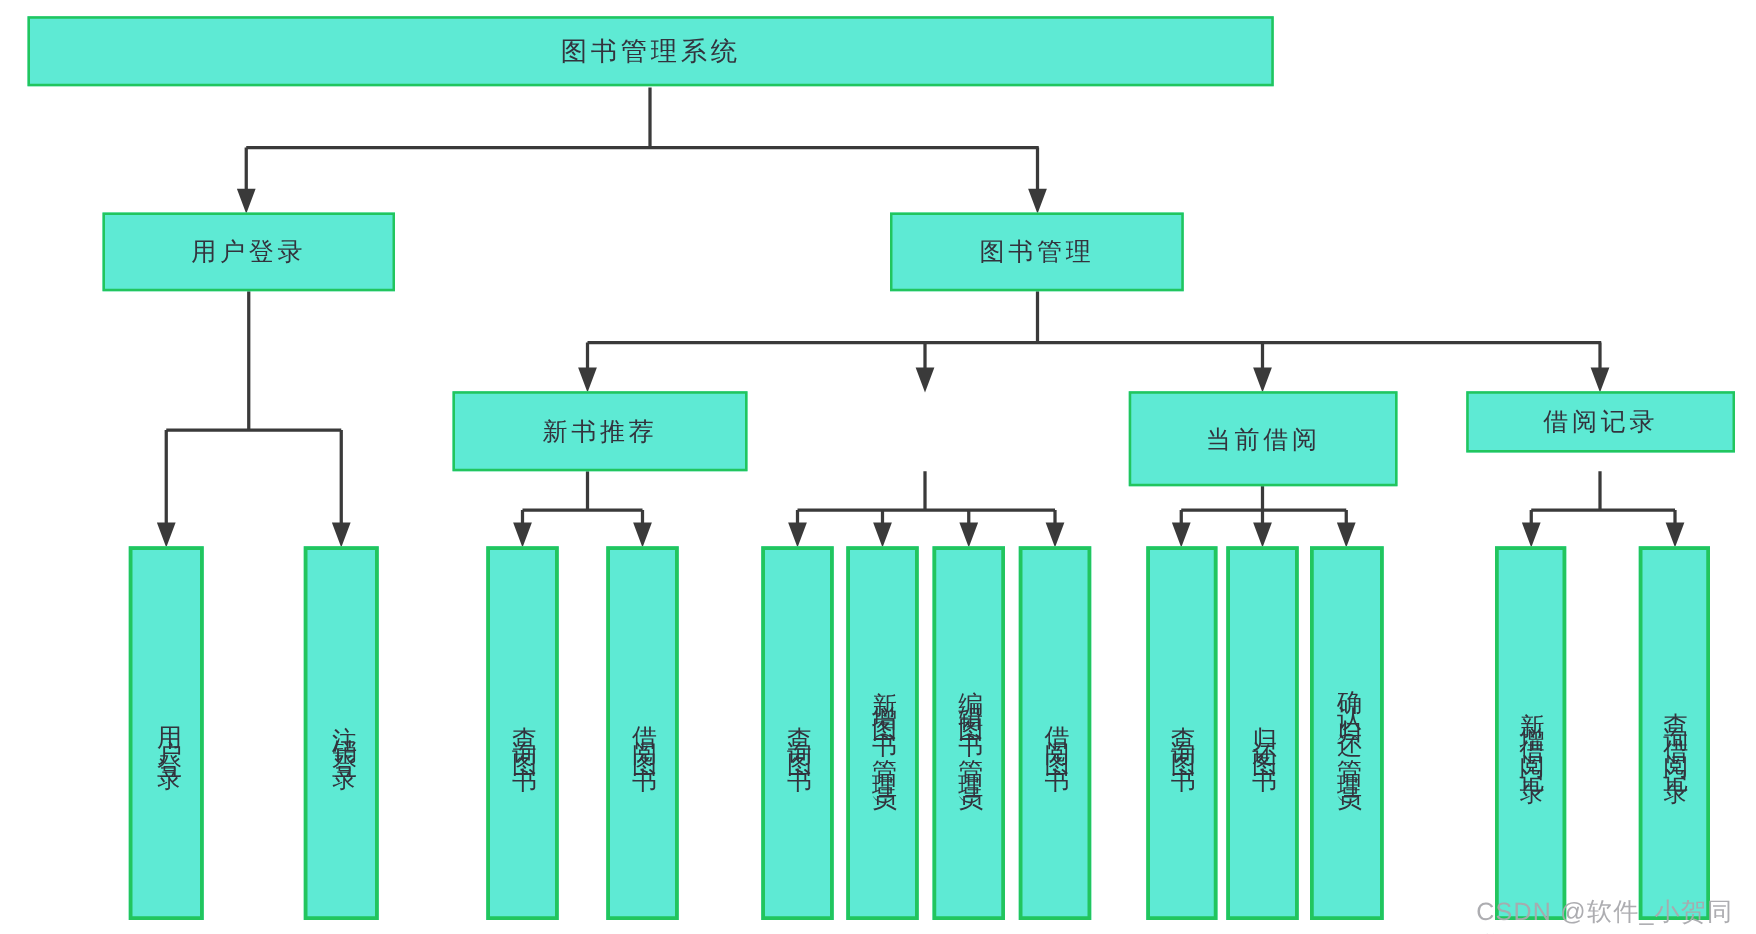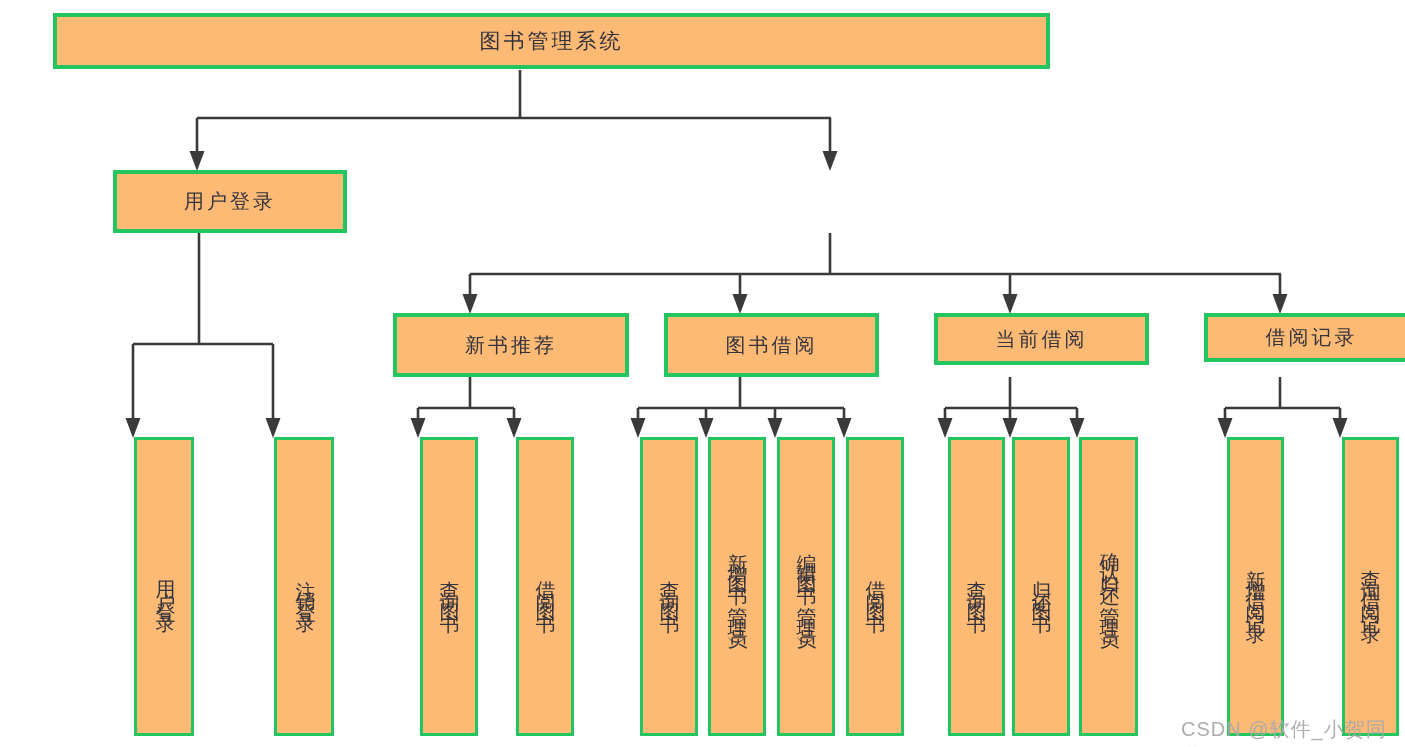--- a/index.html
+++ b/index.html
@@ -13,30 +13,29 @@
   }
   .connectors {
     position: absolute;
     left: 0; top: 0;
     width: 1405px; height: 747px;
     pointer-events: none;
   }
   .node {
     position: absolute;
     box-sizing: border-box;
-    background: #fdba74;
-    border: 4px solid #22c55e;
+    background: #5eead4;
+    border: 2px solid #22c55e;
     color: #33333d;
     display: flex;
     align-items: center;
     justify-content: center;
     font-size: 20px;
     letter-spacing: 3px;
     white-space: nowrap;
-    margin-left: 31px;
   }
   .node.root { font-size: 21px; }
   .node.leaf {
     border-width: 3px;
     display: block;
     writing-mode: vertical-rl;
     text-align: center;
     letter-spacing: 11px;
     line-height: 51px;
     white-space: normal;
@@ -109,24 +108,24 @@
       M937.5 418 L952.5 418 L945 438 Z
       M1002.5 418 L1017.5 418 L1010 438 Z
       M1069.5 418 L1084.5 418 L1077 438 Z
       M1217.5 418 L1232.5 418 L1225 438 Z
       M1332.5 418 L1347.5 418 L1340 438 Z"></path>
   </svg>
 
   <div class="node root" style="left:22px; top:13px; width:997px; height:56px;">图书管理系统</div>
 
   <div class="node" style="left:82px; top:170px; width:234px; height:63px;">用户登录</div>
+  <div class="node" style="left:712px; top:170px; width:235px; height:63px;">图书管理</div>
 
   <div class="node" style="left:362px; top:313px; width:236px; height:64px;">新书推荐</div>
-  <div class="node" style="left:633px; top:313px; width:215px; height:64px;">图书借阅</div>
-  <div class="node" style="left:903px; top:313px; width:215px; height:52px;">当前借阅</div>
+  <div class="node" style="left:903px; top:313px; width:215px; height:76px;">当前借阅</div>
   <div class="node" style="left:1173px; top:313px; width:215px; height:49px;">借阅记录</div>
 
   <div class="node leaf" style="left:103px; top:437px; width:60px; height:299px;">用户登录</div>
   <div class="node leaf" style="left:243px; top:437px; width:60px; height:299px;">注销登录</div>
 
   <div class="node leaf" style="left:389px; top:437px; width:58px; height:299px;">查询图书</div>
   <div class="node leaf" style="left:485px; top:437px; width:58px; height:299px;">借阅图书</div>
 
   <div class="node leaf" style="left:609px; top:437px; width:58px; height:299px;">查询图书</div>
   <div class="node leaf" style="left:677px; top:437px; width:58px; height:299px;">新增图书（管理员）</div>

